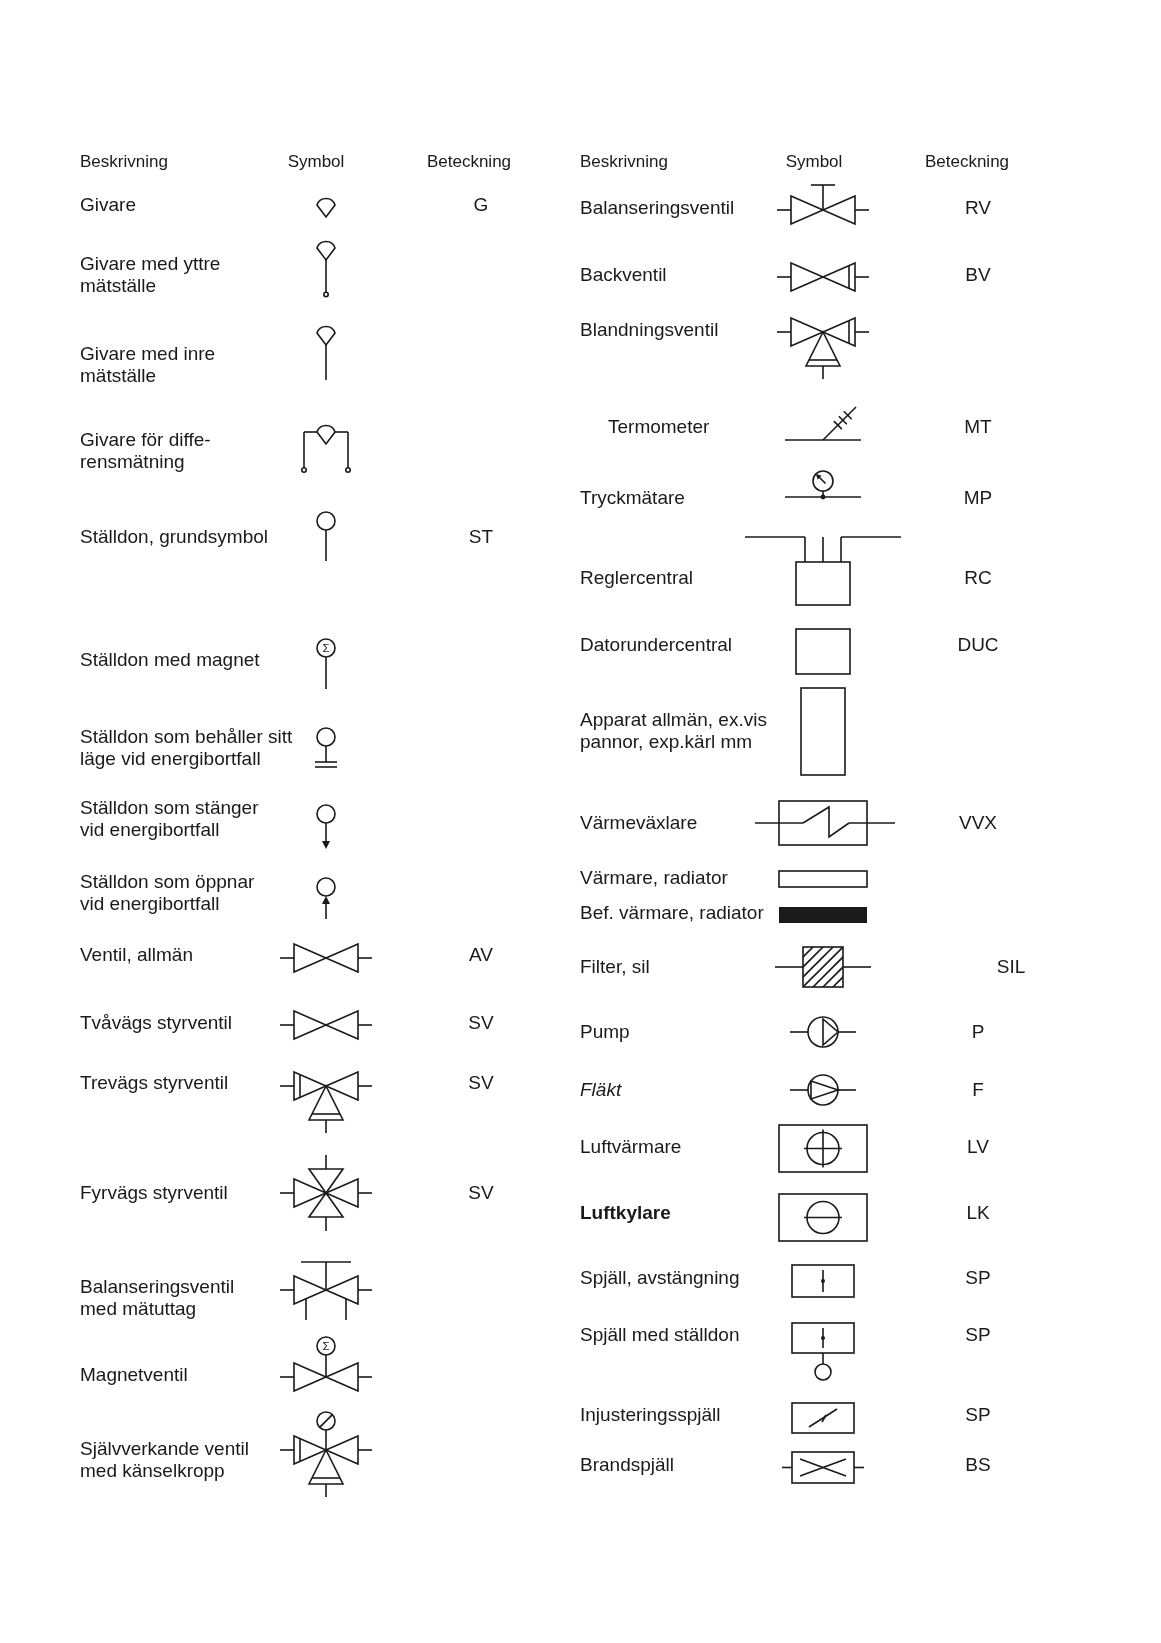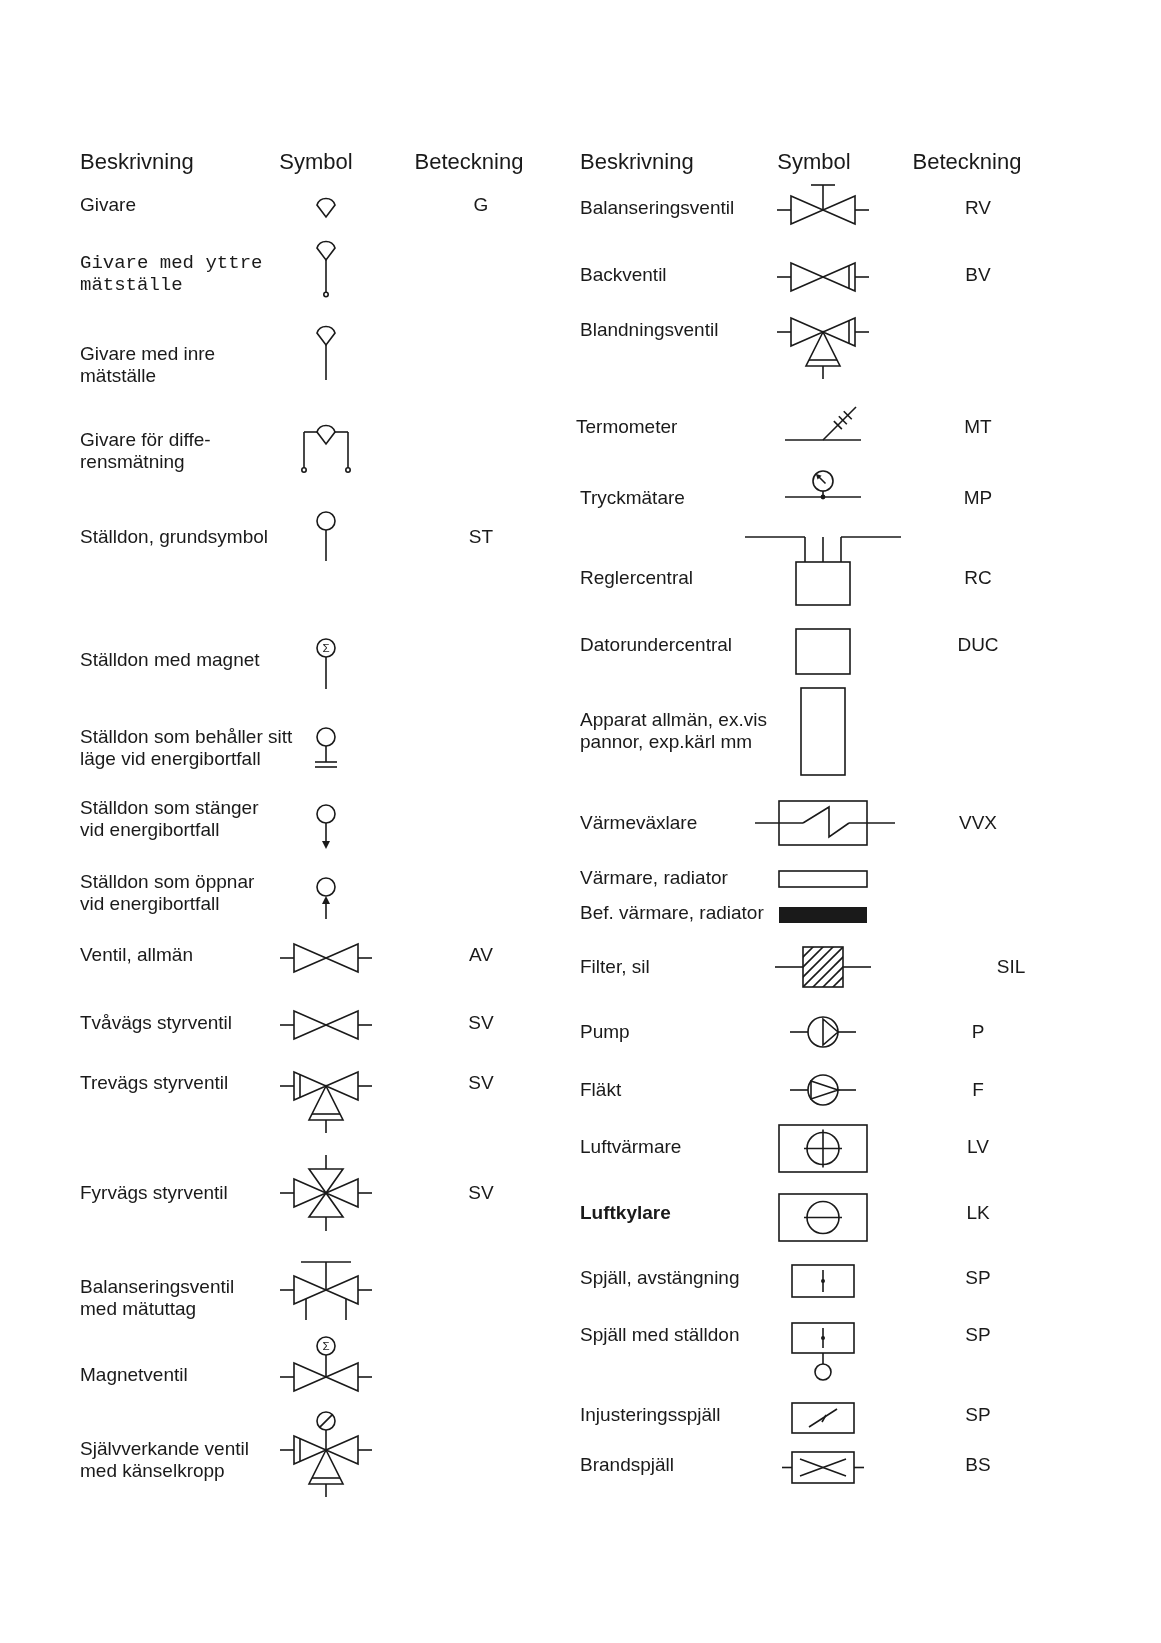--- a/index.html
+++ b/index.html
@@ -1,18 +1,18 @@
 <!DOCTYPE html>
 <html style="--ink: #1a1a1a; --bg: #ffffff;"><head>
 <meta charset="utf-8">
 <style>
   html,body{margin:0;padding:0;background:#fff;}
   .page{position:relative;width:1161px;height:1643px;background:var(--bg,#fff);
         font-family:"Liberation Sans","DejaVu Sans",sans-serif;color:var(--ink,#1a1a1a);overflow:hidden;}
-  .hdr{position:absolute;transform:translateY(-50%);font-size:22px;white-space:nowrap;}
+  .hdr{position:absolute;transform:translateY(-50%);font-size:17px;white-space:nowrap;}
   .hdr.center{transform:translate(-50%,-50%);}
   .desc{position:absolute;transform:translateY(-50%);font-size:19px;line-height:21.5px;white-space:pre-line;}
   .code{position:absolute;transform:translate(-50%,-50%);font-size:19px;white-space:nowrap;}
   svg.overlay{position:absolute;left:0;top:0;}
   svg .sym{stroke:var(--ink,#1a1a1a);fill:none;stroke-width:1.6;}
   svg .sym .f{fill:var(--ink,#1a1a1a);stroke:none;}
   svg .sym text{fill:var(--ink,#1a1a1a);stroke:none;font-size:11.5px;}
 </style>
 </head>
 <body>
@@ -259,21 +259,21 @@
         <line x1="782" y1="1467.5" x2="792" y2="1467.5"></line>
         <line x1="854" y1="1467.5" x2="864" y2="1467.5"></line>
       </g>
     </svg>
   <div id="textlayer">
       <div class="hdr" style="left: 80px; top: 162px;">Beskrivning</div>
       <div class="hdr center" style="left: 316px; top: 162px;">Symbol</div>
       <div class="hdr center" style="left: 469px; top: 162px;">Beteckning</div>
       <div class="desc" style="left: 80px; top: 205px;">Givare</div>
       <div class="code" style="left: 481px; top: 205px;">G</div>
-      <div class="desc" style="left: 80px; top: 274px; font-family: Liberation Mono, monospace;">Givare med yttre
+      <div class="desc" style="left: 80px; top: 274px;">Givare med yttre
 mätställe</div>
       <div class="desc" style="left: 80px; top: 364px;">Givare med inre
 mätställe</div>
       <div class="desc" style="left: 80px; top: 450px;">Givare för diffe-
 rensmätning</div>
       <div class="desc" style="left: 80px; top: 537px;">Ställdon, grundsymbol</div>
       <div class="code" style="left: 481px; top: 537px;">ST</div>
       <div class="desc" style="left: 80px; top: 660px;">Ställdon med magnet</div>
       <div class="desc" style="left: 80px; top: 747px;">Ställdon som behåller sitt
 läge vid energibortfall</div>
@@ -295,39 +295,39 @@
       <div class="desc" style="left: 80px; top: 1459px;">Självverkande ventil
 med känselkropp</div>
       <div class="hdr" style="left: 580px; top: 162px;">Beskrivning</div>
       <div class="hdr center" style="left: 814px; top: 162px;">Symbol</div>
       <div class="hdr center" style="left: 967px; top: 162px;">Beteckning</div>
       <div class="desc" style="left: 580px; top: 208px;">Balanseringsventil</div>
       <div class="code" style="left: 978px; top: 208px;">RV</div>
       <div class="desc" style="left: 580px; top: 275px;">Backventil</div>
       <div class="code" style="left: 978px; top: 275px;">BV</div>
       <div class="desc" style="left: 580px; top: 330px;">Blandningsventil</div>
-      <div class="desc" style="left: 576px; top: 427px; text-align: right;">Termometer</div>
+      <div class="desc" style="left: 608px; top: 427px; text-align: right;">Termometer</div>
       <div class="code" style="left: 978px; top: 427px;">MT</div>
       <div class="desc" style="left: 580px; top: 498px;">Tryckmätare</div>
       <div class="code" style="left: 978px; top: 498px;">MP</div>
       <div class="desc" style="left: 580px; top: 578px;">Reglercentral</div>
       <div class="code" style="left: 978px; top: 578px; text-align: center;">RC</div>
       <div class="desc" style="left: 580px; top: 645px;">Datorundercentral</div>
       <div class="code" style="left: 978px; top: 645px;">DUC</div>
       <div class="desc" style="left: 580px; top: 730px;">Apparat allmän, ex.vis
 pannor, exp.kärl mm</div>
       <div class="desc" style="left: 580px; top: 823px;">Värmeväxlare</div>
       <div class="code" style="left: 978px; top: 823px;">VVX</div>
       <div class="desc" style="left: 580px; top: 878px;">Värmare, radiator</div>
       <div class="desc" style="left: 580px; top: 913px;">Bef. värmare, radiator</div>
       <div class="desc" style="left: 580px; top: 967px;">Filter, sil</div>
       <div class="code" style="left: 978px; top: 967px; margin-left: 33px;">SIL</div>
       <div class="desc" style="left: 580px; top: 1032px;">Pump</div>
       <div class="code" style="left: 978px; top: 1032px;">P</div>
-      <div class="desc" style="left: 580px; top: 1090px;">Fläkt</div>
+      <div class="desc" style="left: 580px; top: 1090px; font-style: italic;">Fläkt</div>
       <div class="code" style="left: 978px; top: 1090px;">F</div>
       <div class="desc" style="left: 580px; top: 1147px;">Luftvärmare</div>
       <div class="code" style="left: 978px; top: 1147px;">LV</div>
       <div class="desc" style="left: 580px; top: 1213px; font-weight: bold;">Luftkylare</div>
       <div class="code" style="left: 978px; top: 1213px;">LK</div>
       <div class="desc" style="left: 580px; top: 1278px;">Spjäll, avstängning</div>
       <div class="code" style="left: 978px; top: 1278px;">SP</div>
       <div class="desc" style="left: 580px; top: 1335px;">Spjäll med ställdon</div>
       <div class="code" style="left: 978px; top: 1335px;">SP</div>
       <div class="desc" style="left: 580px; top: 1415px;">Injusteringsspjäll</div>

